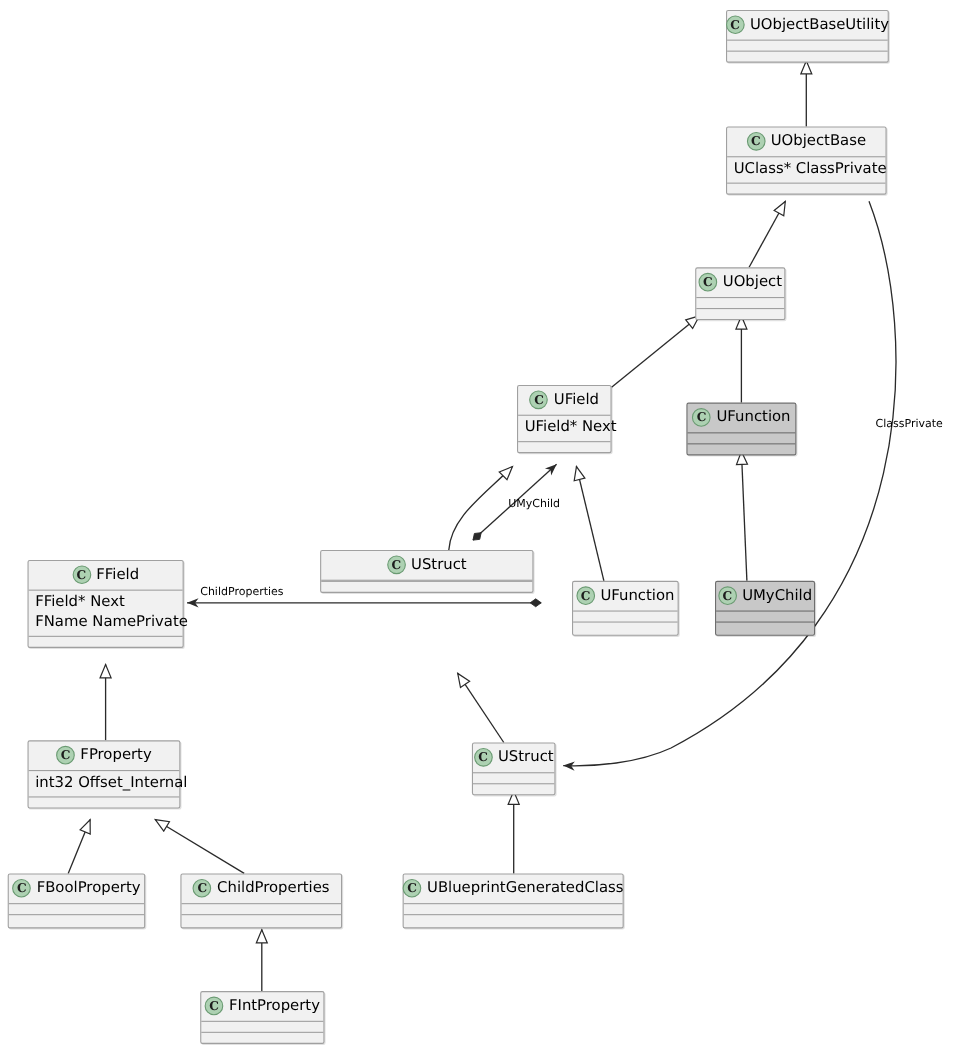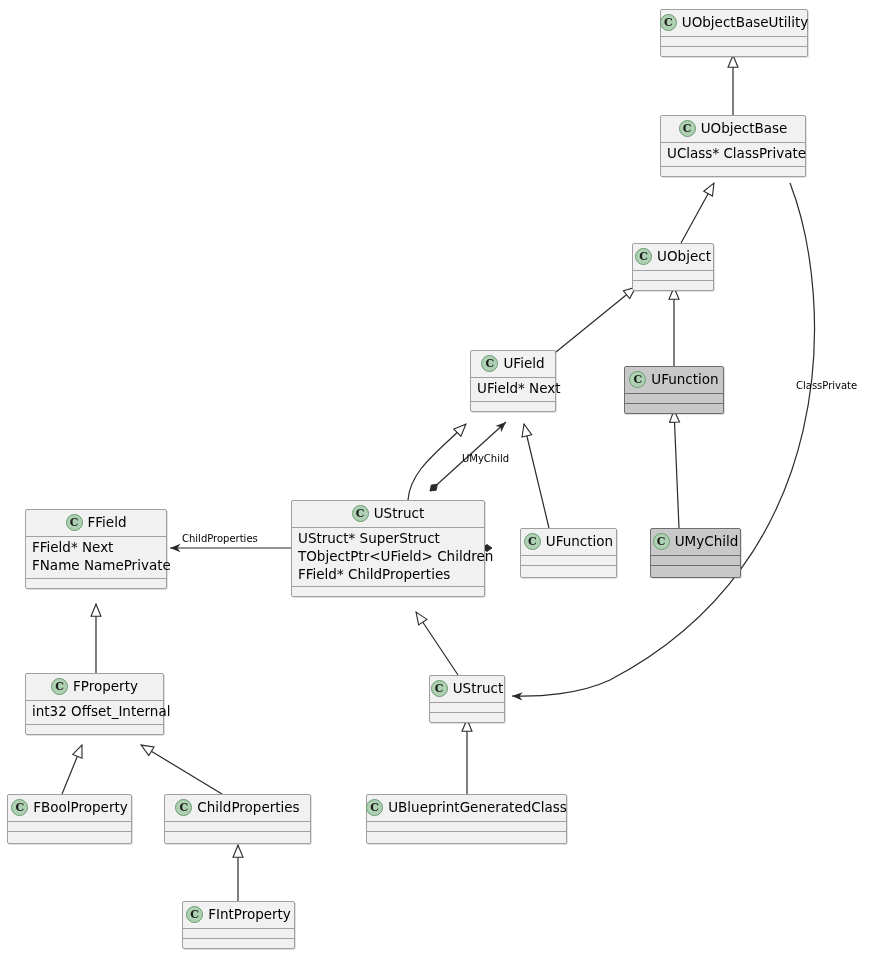--- a/index.html
+++ b/index.html
@@ -139,25 +139,20 @@
     <div class="cls-sep"></div>
     <div class="cls-empty"></div>
   </div>
 
   <div class="uml-class" style="left:291px;top:500px;width:194px;">
     <div class="cls-title">
       <span class="cls-icon">C</span>
       <span>UStruct</span>
     </div>
     <div class="cls-sep"></div>
-    <div class="cls-attrs">
-      <div>UStruct* SuperStruct</div>
-      <div>TObjectPtr&lt;UField&gt; Children</div>
-      <div>FField* ChildProperties</div>
-    </div>
     <div class="cls-sep"></div>
     <div class="cls-empty"></div>
   </div>
 
   <div class="uml-class" style="left:25px;top:509px;width:142px;">
     <div class="cls-title">
       <span class="cls-icon">C</span>
       <span>FField</span>
     </div>
     <div class="cls-sep"></div>

